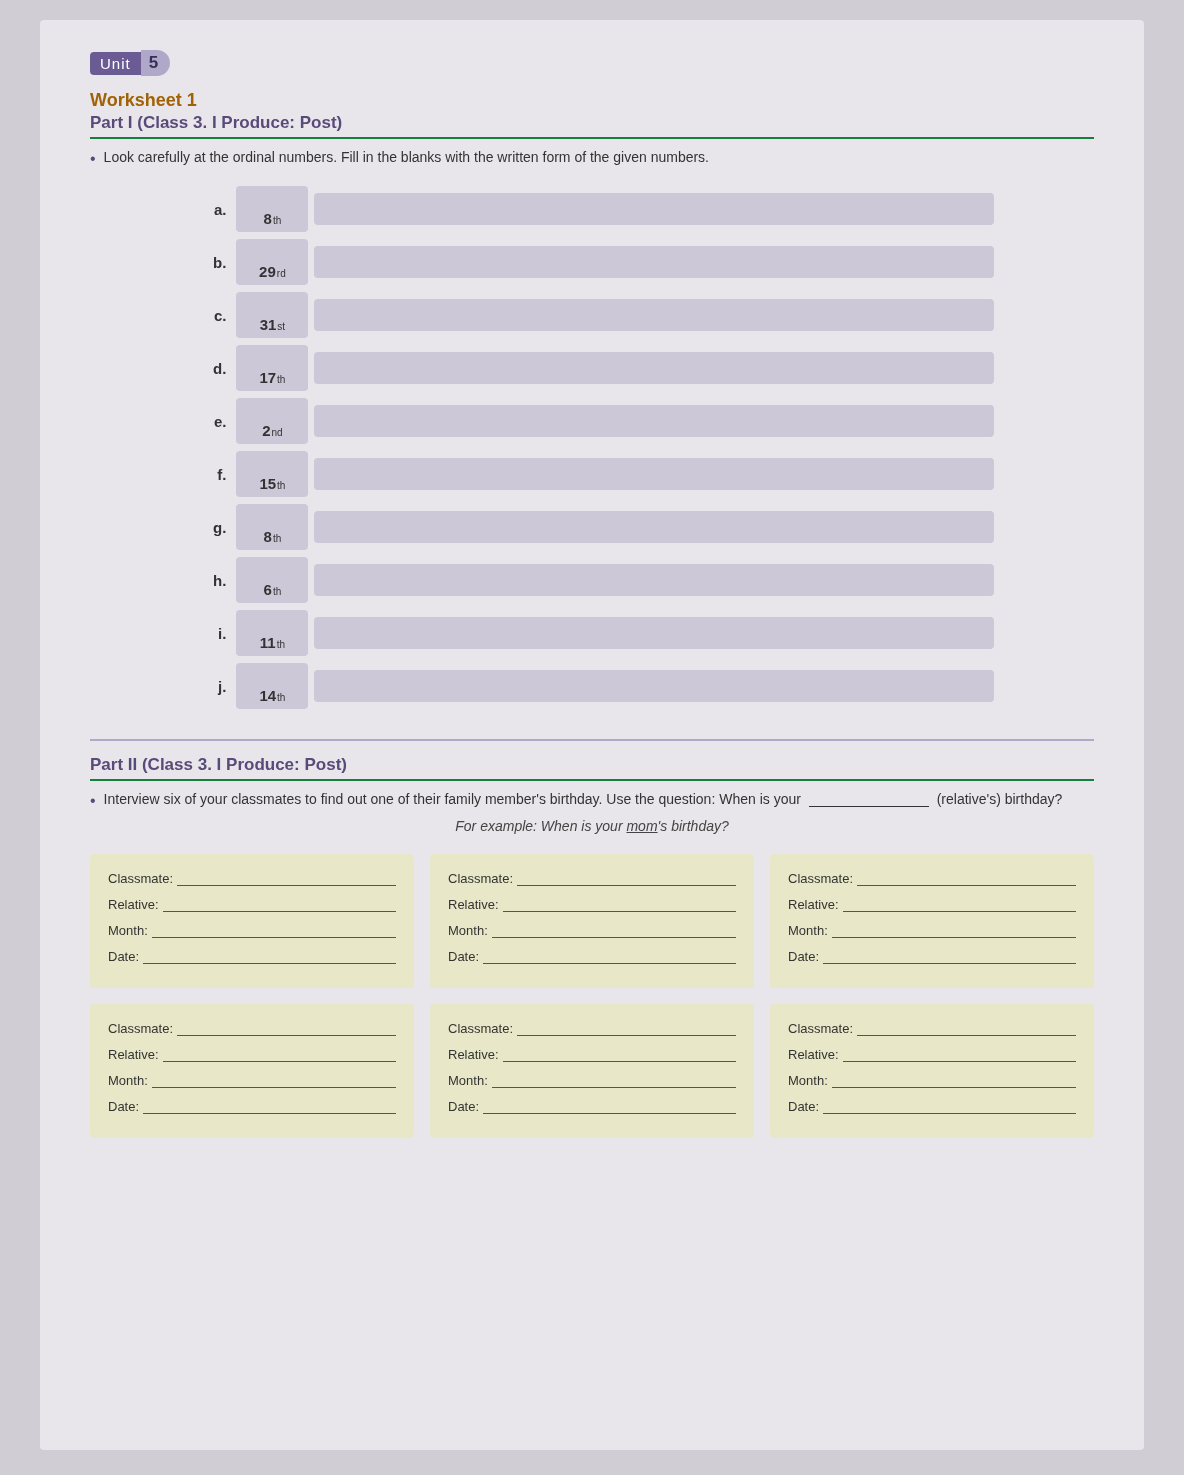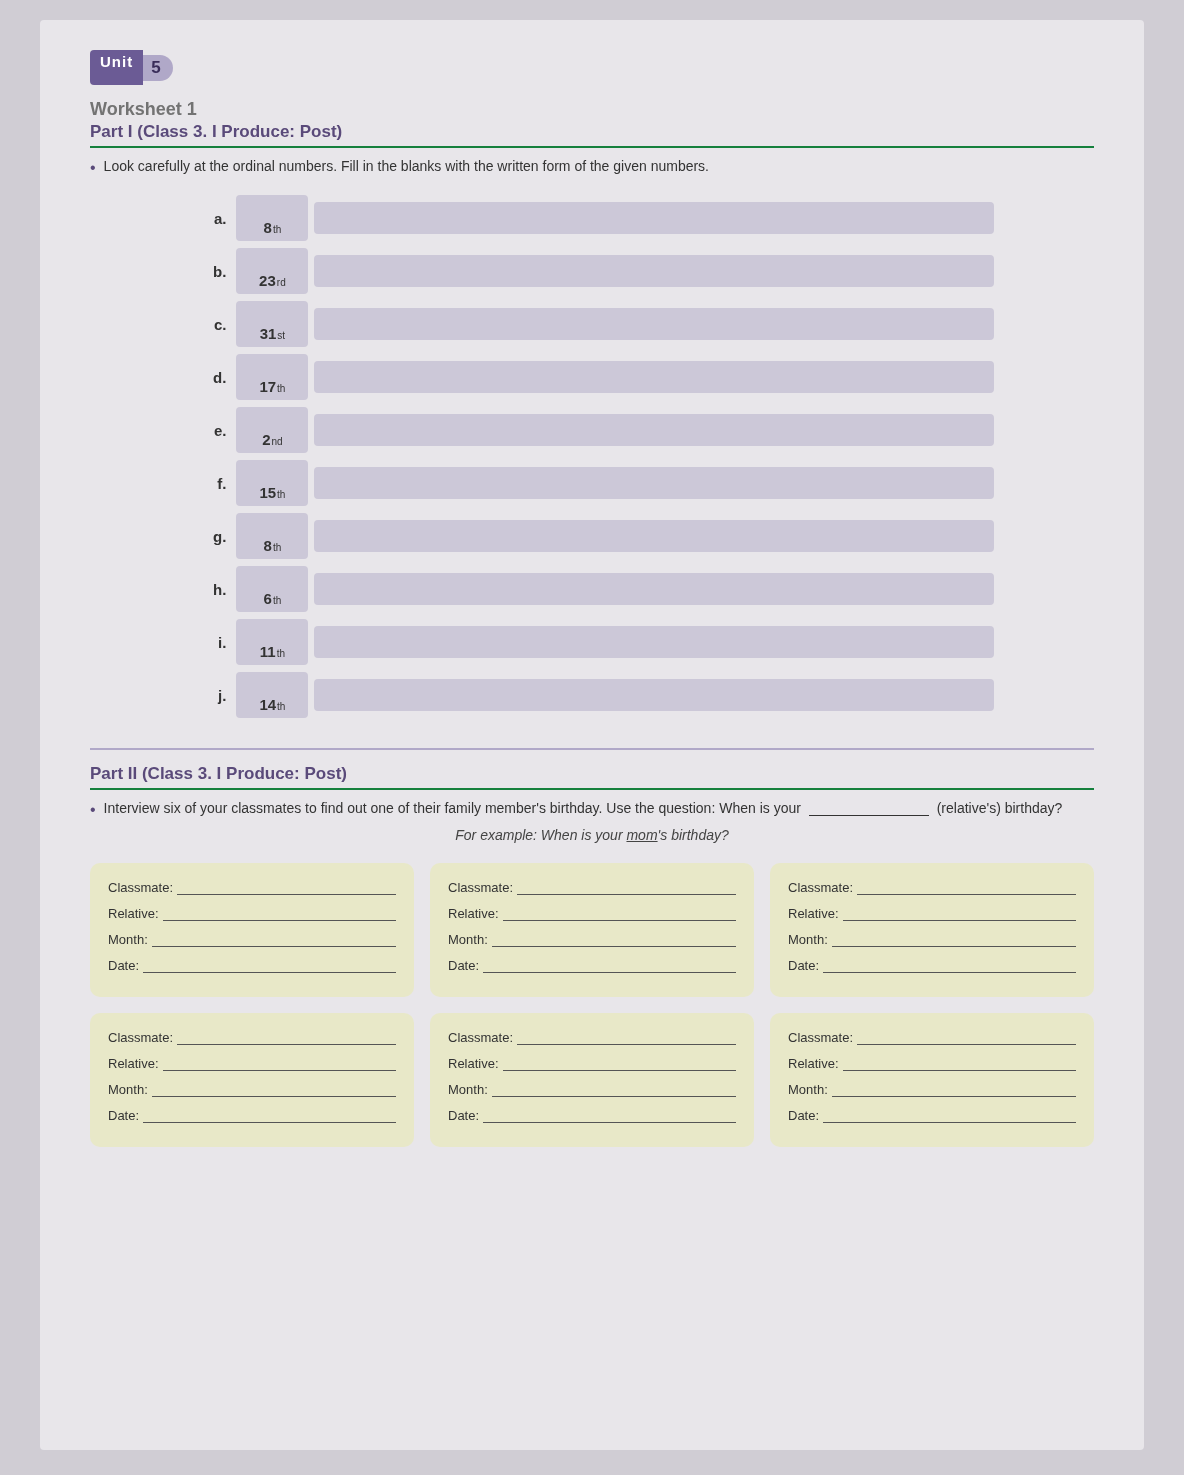--- a/index.html
+++ b/index.html
@@ -17,39 +17,39 @@
       min-height: 1430px;
     }
     .unit-badge {
       display: inline-flex;
       align-items: center;
       margin-bottom: 14px;
     }
     .unit-label {
       background: #6b5b95;
       color: white;
-      font-weight: bold;
+      font-weight: normal;
       font-size: 15px;
-      padding: 3px 10px 15px 10px;
+      padding: 3px 10px 3px 10px;
       border-radius: 4px 0 0 4px;
       letter-spacing: 1px;
     }
     .unit-number {
       background: #b0a8c8;
       color: #3a2d5a;
       font-weight: bold;
       font-size: 17px;
       padding: 3px 12px 3px 8px;
       border-radius: 0 20px 20px 0;
       margin-left: 0;
     }
     .worksheet-title {
       font-size: 18px;
       font-weight: bold;
-      color: #737373;
+      color: #a16207;
       margin-bottom: 2px;
     }
     .part-title {
       font-size: 17px;
       font-weight: bold;
       color: #5a4a7a;
       margin-bottom: 10px;
       border-bottom: 2px solid #15803d;
       padding-bottom: 4px;
     }
@@ -133,21 +133,21 @@
     }
     .example-text u { text-decoration: underline; }
     .cards-grid {
       display: grid;
       grid-template-columns: 1fr 1fr 1fr;
       gap: 16px;
       margin-top: 10px;
     }
     .interview-card {
       background: #e8e8c8;
-      border-radius: 10px;
+      border-radius: 4px;
       padding: 16px 18px 14px 18px;
     }
     .card-field {
       font-size: 13px;
       color: #333;
       margin-bottom: 10px;
       display: flex;
       align-items: flex-end;
     }
     .card-field-label {
@@ -203,21 +203,21 @@
         <div class="ordinal-letter">a.</div>
         <div class="ordinal-number-box">
           <span class="ordinal-num">8</span>
           <span class="ordinal-suffix">th</span>
         </div>
         <div class="ordinal-answer-box"></div>
       </div>
       <div class="ordinal-row">
         <div class="ordinal-letter">b.</div>
         <div class="ordinal-number-box">
-          <span class="ordinal-num">23</span>
+          <span class="ordinal-num">29</span>
           <span class="ordinal-suffix">rd</span>
         </div>
         <div class="ordinal-answer-box"></div>
       </div>
       <div class="ordinal-row">
         <div class="ordinal-letter">c.</div>
         <div class="ordinal-number-box">
           <span class="ordinal-num">31</span>
           <span class="ordinal-suffix">st</span>
         </div>

